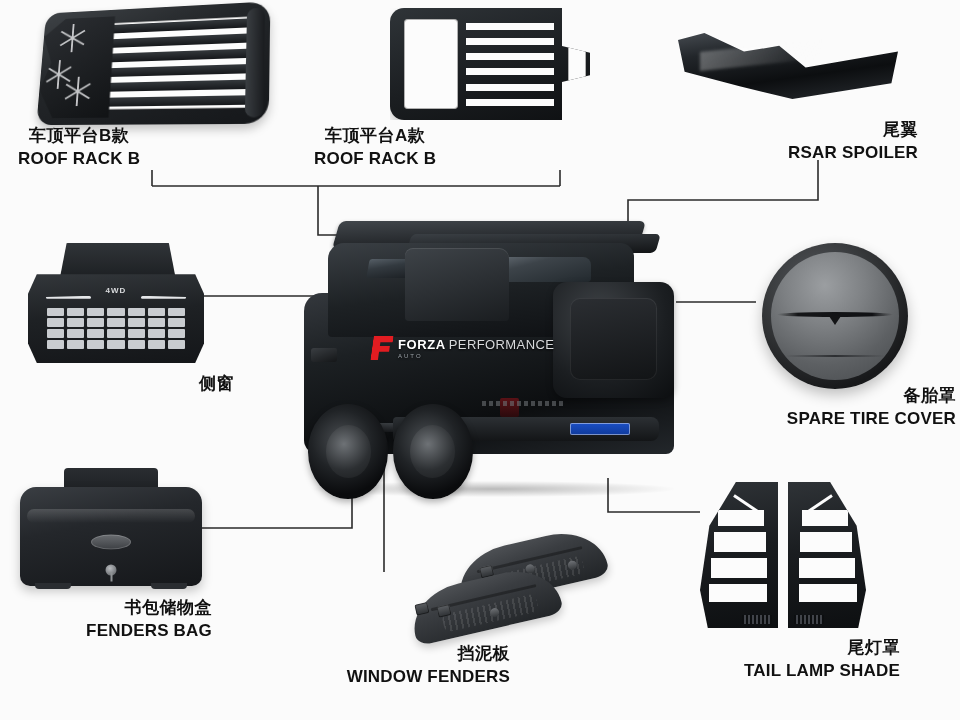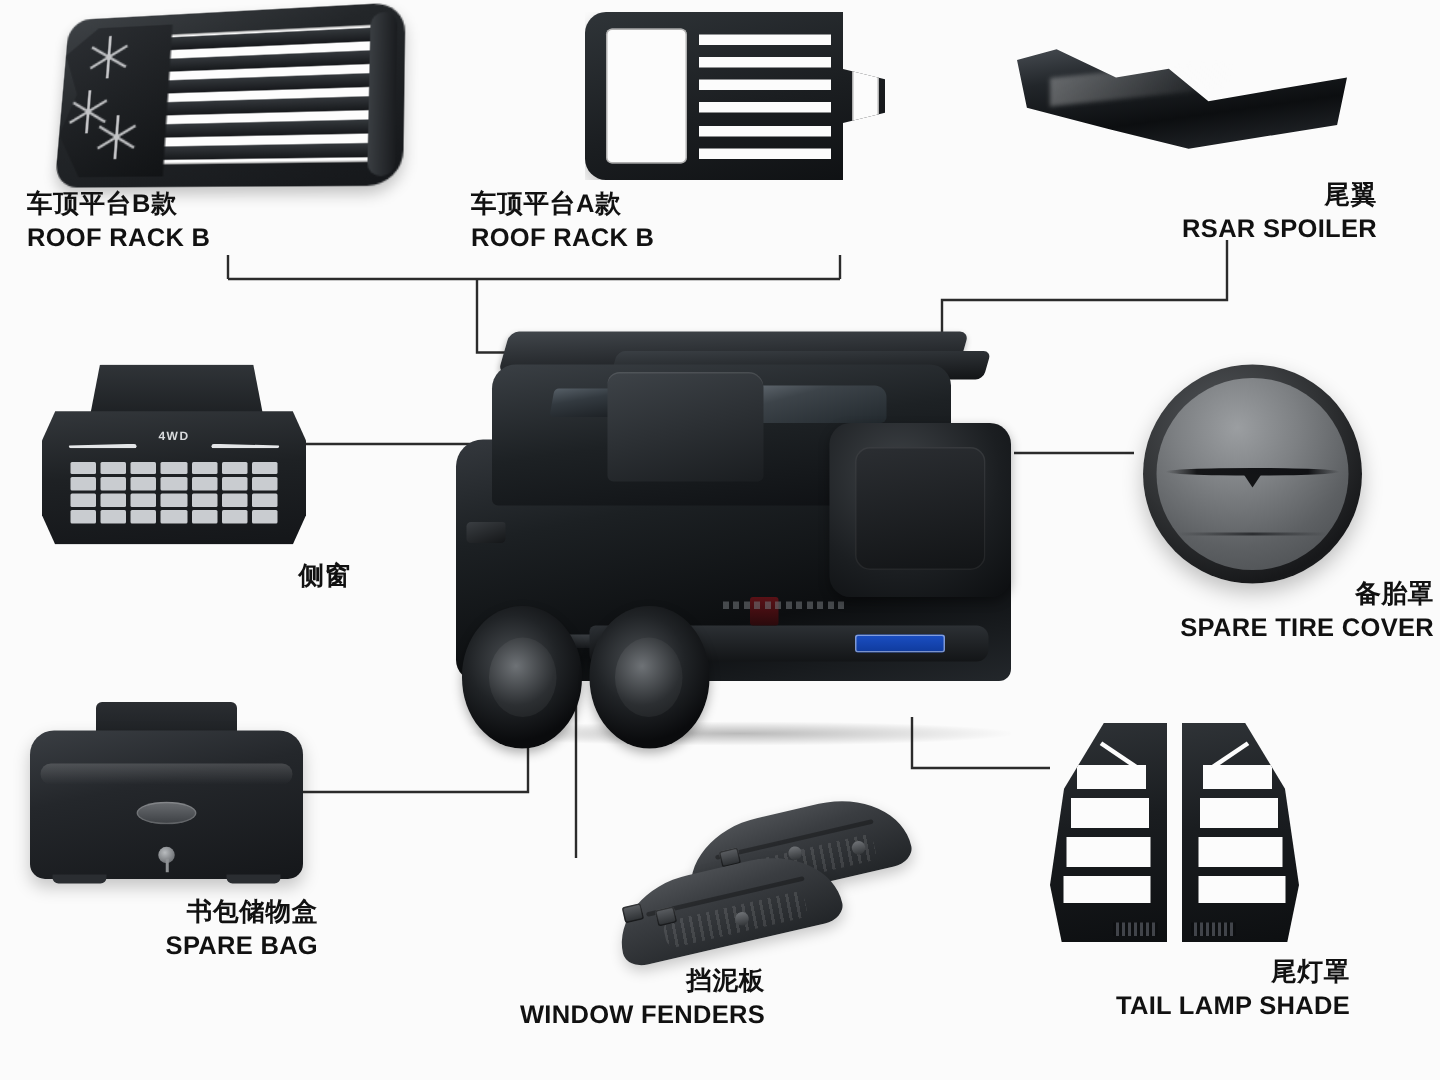--- a/index.html
+++ b/index.html
@@ -12,21 +12,21 @@
   #stage { position: relative; width: 960px; height: 720px; background: #fbfbfb; }
 
   
   #lines { position: absolute; inset: 0; width: 960px; height: 720px; z-index: 2; pointer-events: none; }
 
   
   .label { position: absolute; z-index: 6; line-height: 1.18; color: #111; white-space: nowrap; }
   .label .cn { font-size: 17px; font-weight: 700; letter-spacing: .5px; }
   .label .en { font-size: 17px; font-weight: 700; letter-spacing: .2px; margin-top: 3px; }
   .lb-center { text-align: right; }
-  .lb-left   { text-align: left; }
+  .lb-left   { text-align: center; }
 
   
   .part { position: absolute; z-index: 4; }
 
   
   #rack-b { left: 34px; top: 6px; width: 232px; height: 118px; }
   .rb-body {
     position: absolute; inset: 0;
     background: linear-gradient(160deg,#3e4246 0%,#232629 40%,#15171a 100%);
     border-radius: 16px 20px 22px 16px;
@@ -548,20 +548,30 @@
       <div class="v-vent"></div>
     </div>
     <div class="v-toolbox"></div>
     <div class="v-spare">
       <div class="v-spare-in"></div>
     </div>
     <div class="v-wheel front"></div>
     <div class="v-wheel rear"></div>
   </div>
 
+  <div id="watermark">
+    <span class="wm-f"></span>
+    <span class="wm-txt">
+      <span class="wm-top">
+        <span class="wm-forza">FORZA</span>
+        <span class="wm-perf">PERFORMANCE</span>
+      </span>
+      <span class="wm-sub">AUTO</span>
+    </span>
+  </div>
 
   <div class="label lb-left" id="lb-rack-b" style="left:18px;top:126px;">
     <div class="cn">车顶平台B款</div>
     <div class="en">ROOF RACK B</div>
   </div>
 
   <div class="label lb-left" id="lb-rack-a" style="left:314px;top:126px;">
     <div class="cn">车顶平台A款</div>
     <div class="en">ROOF RACK B</div>
   </div>
@@ -575,21 +585,21 @@
     <div class="cn">侧窗</div>
   </div>
 
   <div class="label lb-center" id="lb-spare-tire" style="left:740px;top:386px;width:216px;">
     <div class="cn">备胎罩</div>
     <div class="en">SPARE TIRE COVER</div>
   </div>
 
   <div class="label lb-center" id="lb-storage-bag" style="left:12px;top:598px;width:200px;">
     <div class="cn">书包储物盒</div>
-    <div class="en">SPARE BAG</div>
+    <div class="en">FENDERS BAG</div>
   </div>
 
   <div class="label lb-center" id="lb-wheel-fenders" style="left:298px;top:644px;width:212px;">
     <div class="cn">挡泥板</div>
     <div class="en">WINDOW FENDERS</div>
   </div>
 
   <div class="label lb-center" id="lb-tail-lamp" style="left:668px;top:638px;width:232px;">
     <div class="cn">尾灯罩</div>
     <div class="en">TAIL LAMP SHADE</div>

